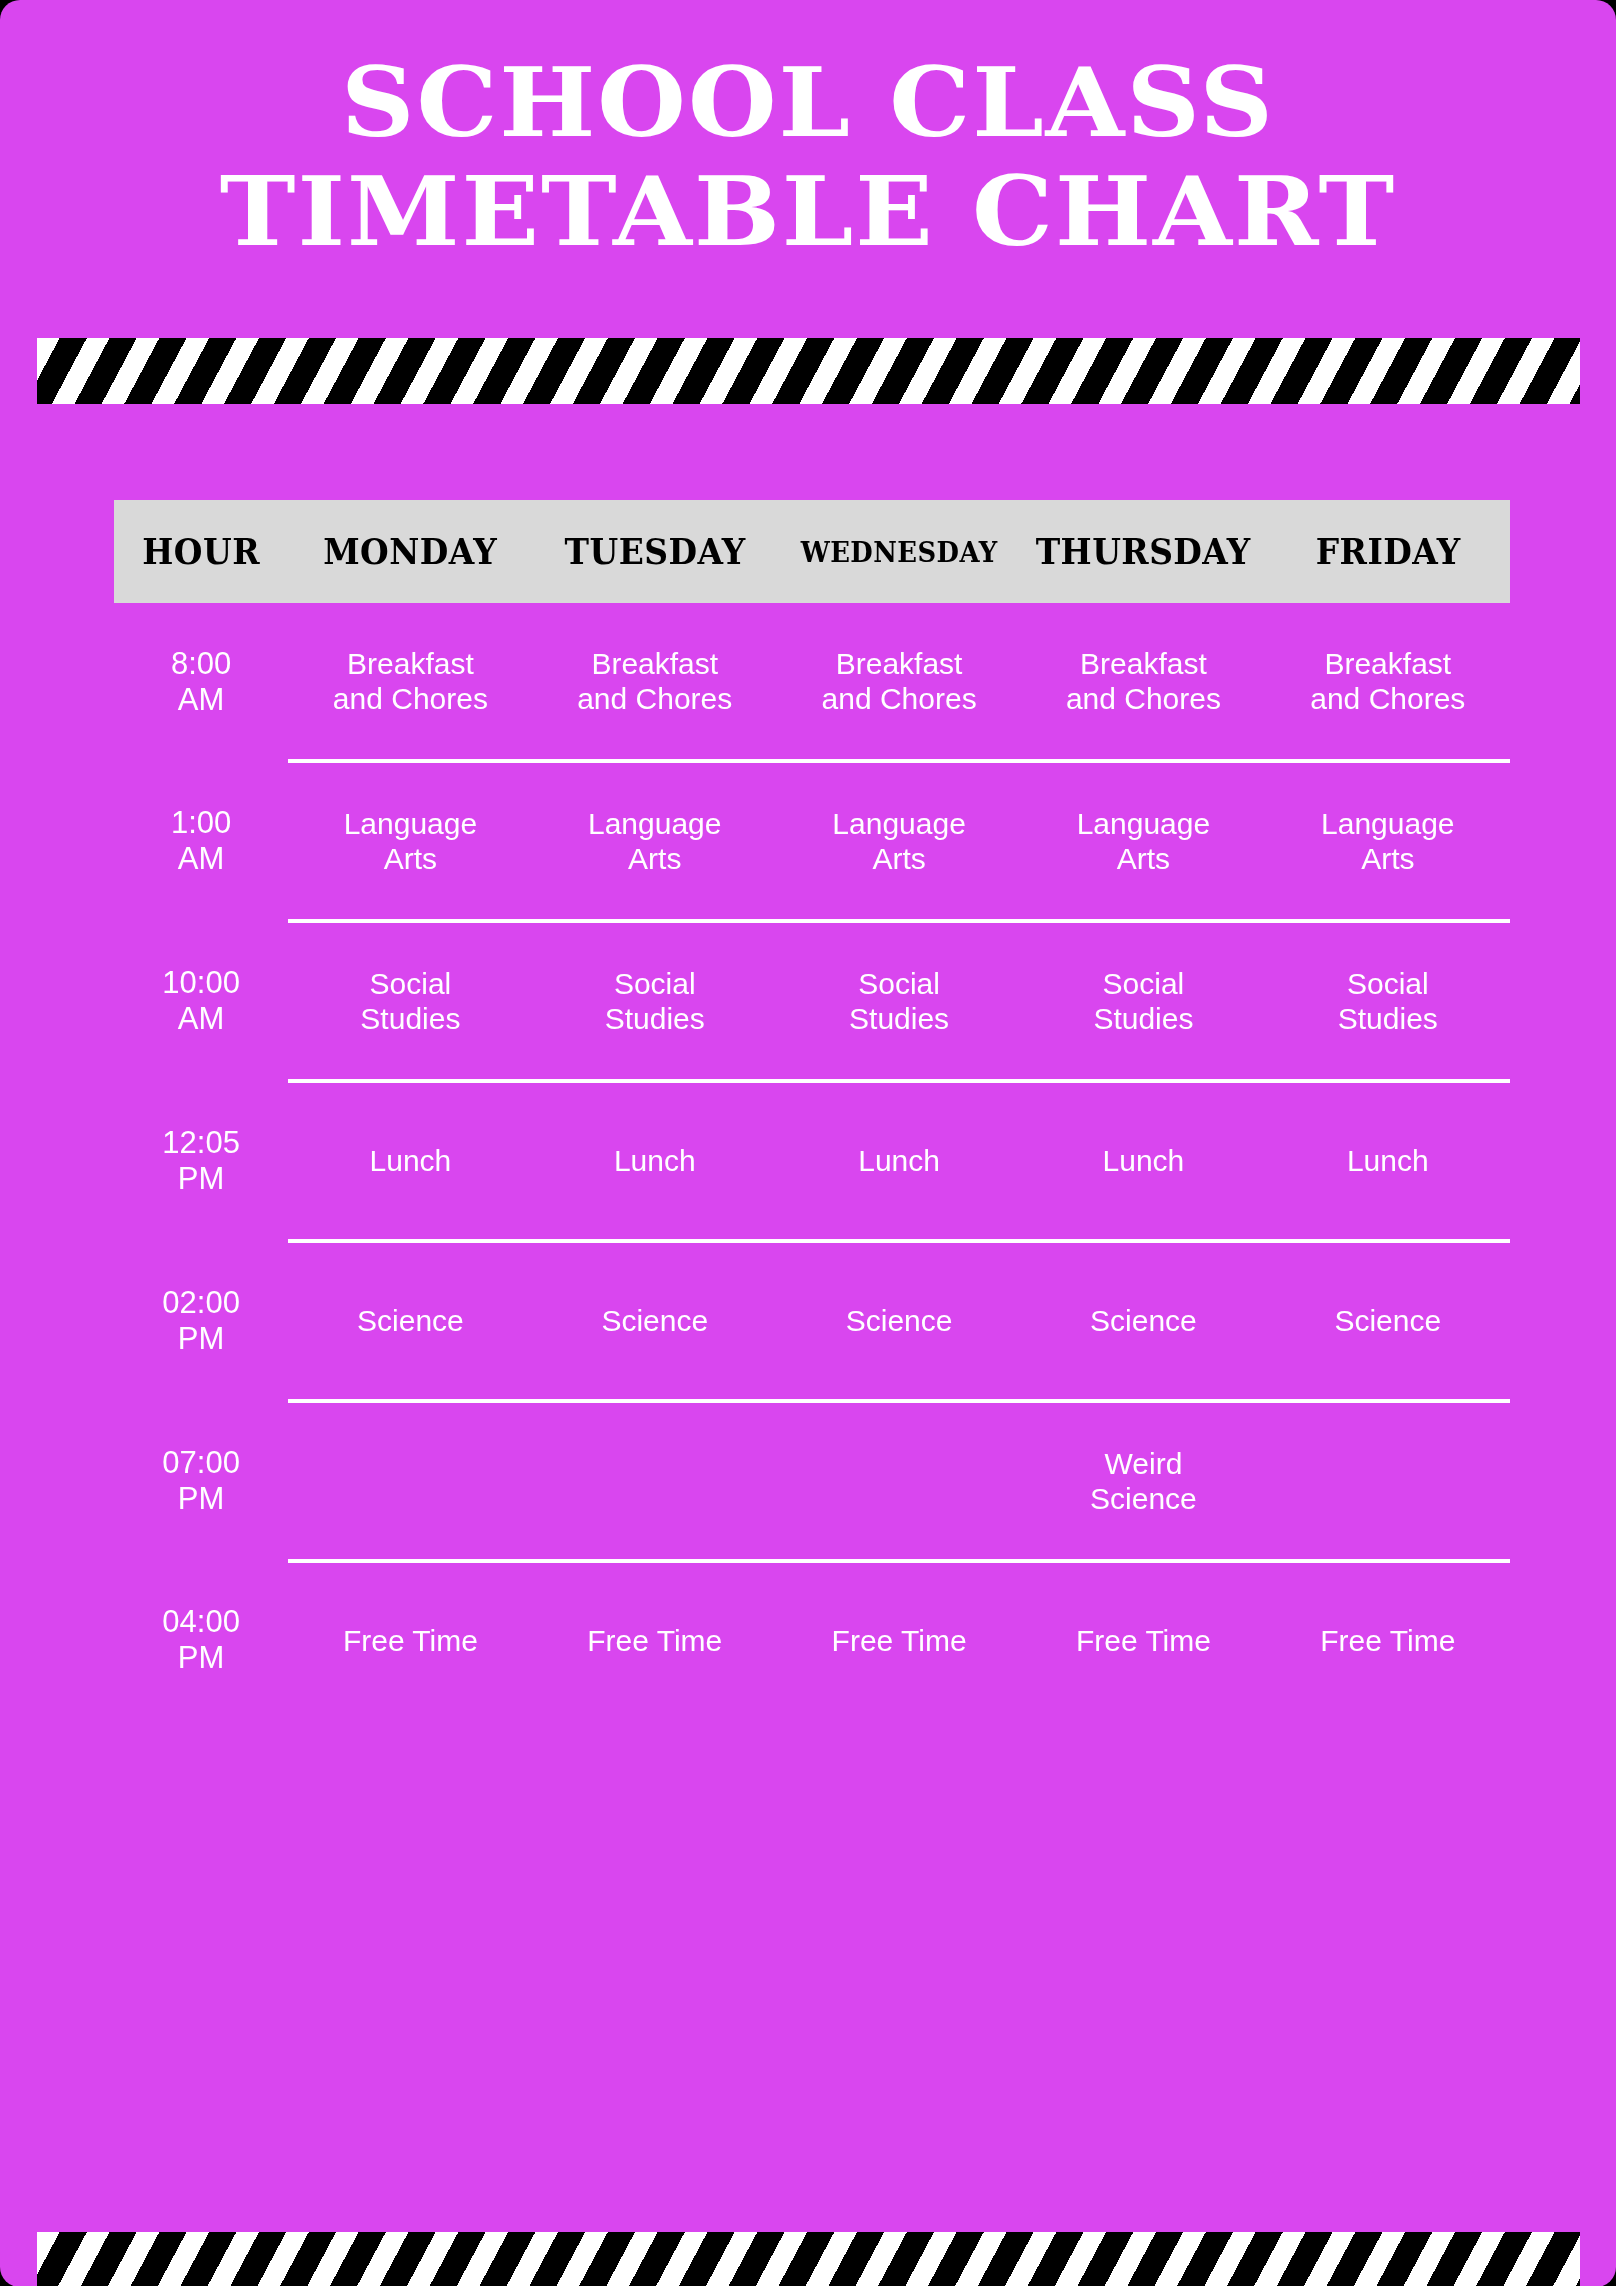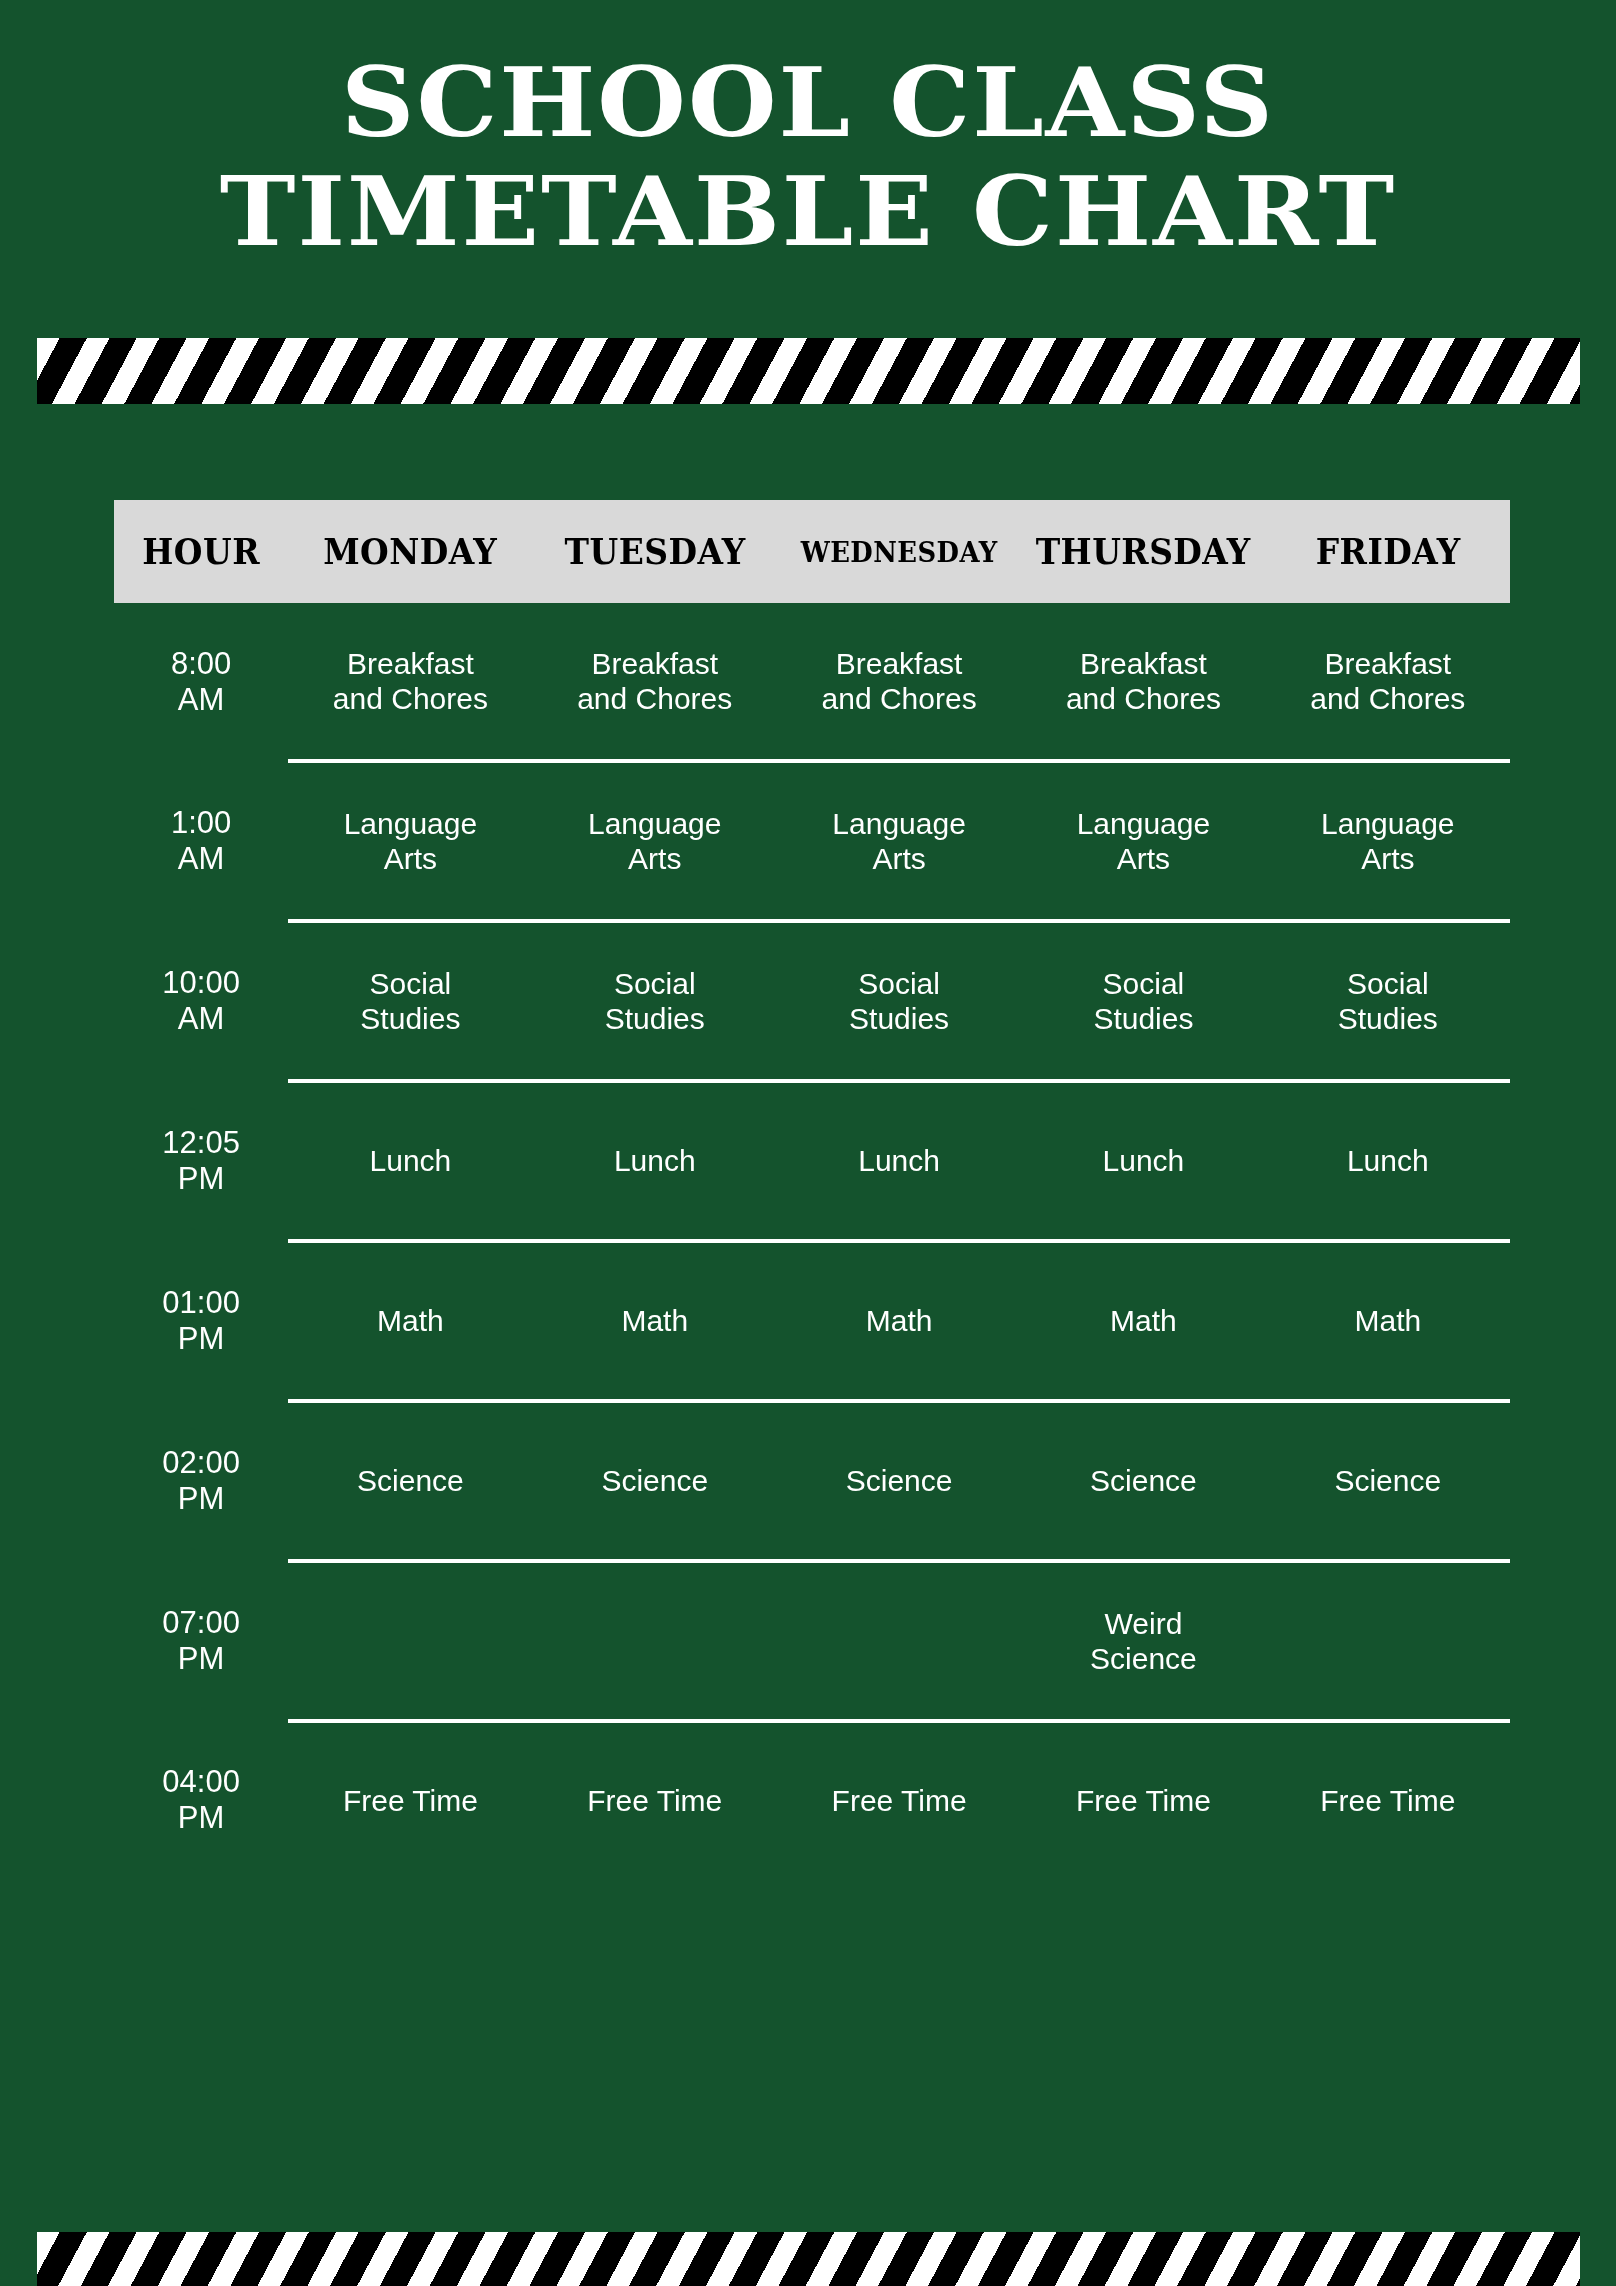--- a/index.html
+++ b/index.html
@@ -12,21 +12,22 @@
     height: 2287px;
     position: relative;
     font-family: "Liberation Sans", sans-serif;
     color: #ffffff;
     overflow: hidden;
   }
 
   .page {
     position: absolute;
     inset: 0;
-    background: #14532d;
+    background: #d946ef;
+    border-radius: 20px;
   }
 
   
   .title-block {
     position: absolute;
     top: 55px;
     left: 0;
     width: 1616px;
     text-align: center;
   }
@@ -248,41 +249,20 @@
             <span class="two-line">Lunch</span>
           </td>
           <td>
             <span class="two-line">Lunch</span>
           </td>
           <td>
             <span class="two-line">Lunch</span>
           </td>
         </tr>
 
-        <tr>
-          <td class="hour-cell">
-            <span class="two-line">01:00</span>
-            <span class="two-line">PM</span>
-          </td>
-          <td>
-            <span class="two-line">Math</span>
-          </td>
-          <td>
-            <span class="two-line">Math</span>
-          </td>
-          <td>
-            <span class="two-line">Math</span>
-          </td>
-          <td>
-            <span class="two-line">Math</span>
-          </td>
-          <td>
-            <span class="two-line">Math</span>
-          </td>
-        </tr>
 
         <tr>
           <td class="hour-cell">
             <span class="two-line">02:00</span>
             <span class="two-line">PM</span>
           </td>
           <td>
             <span class="two-line">Science</span>
           </td>
           <td>

